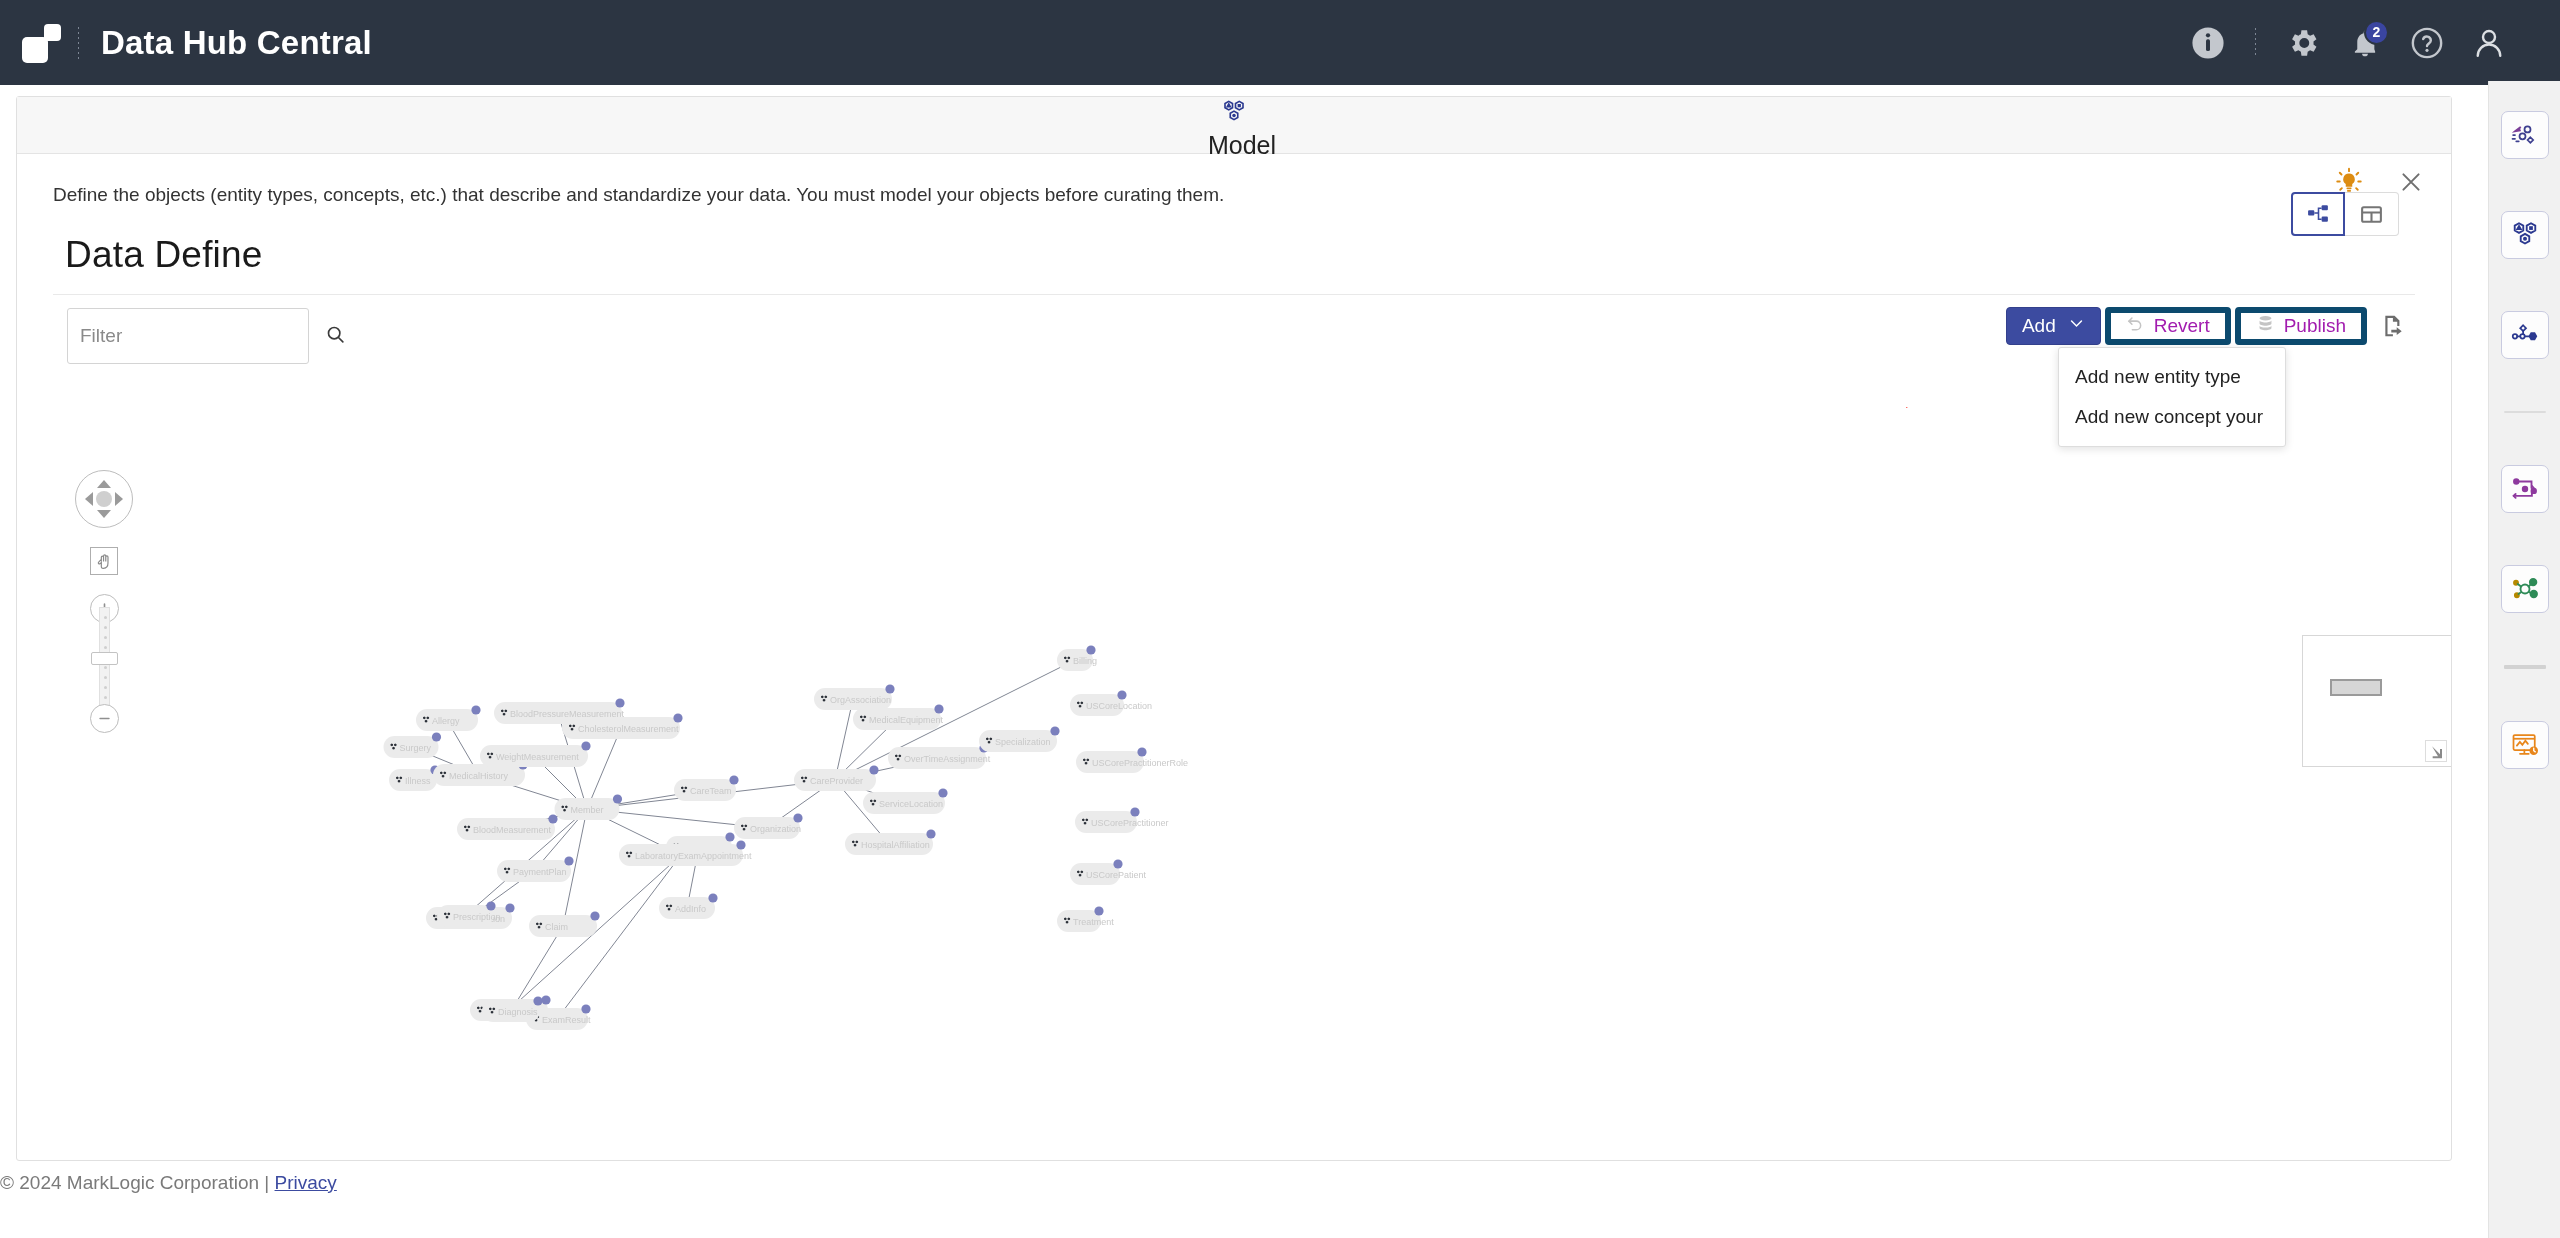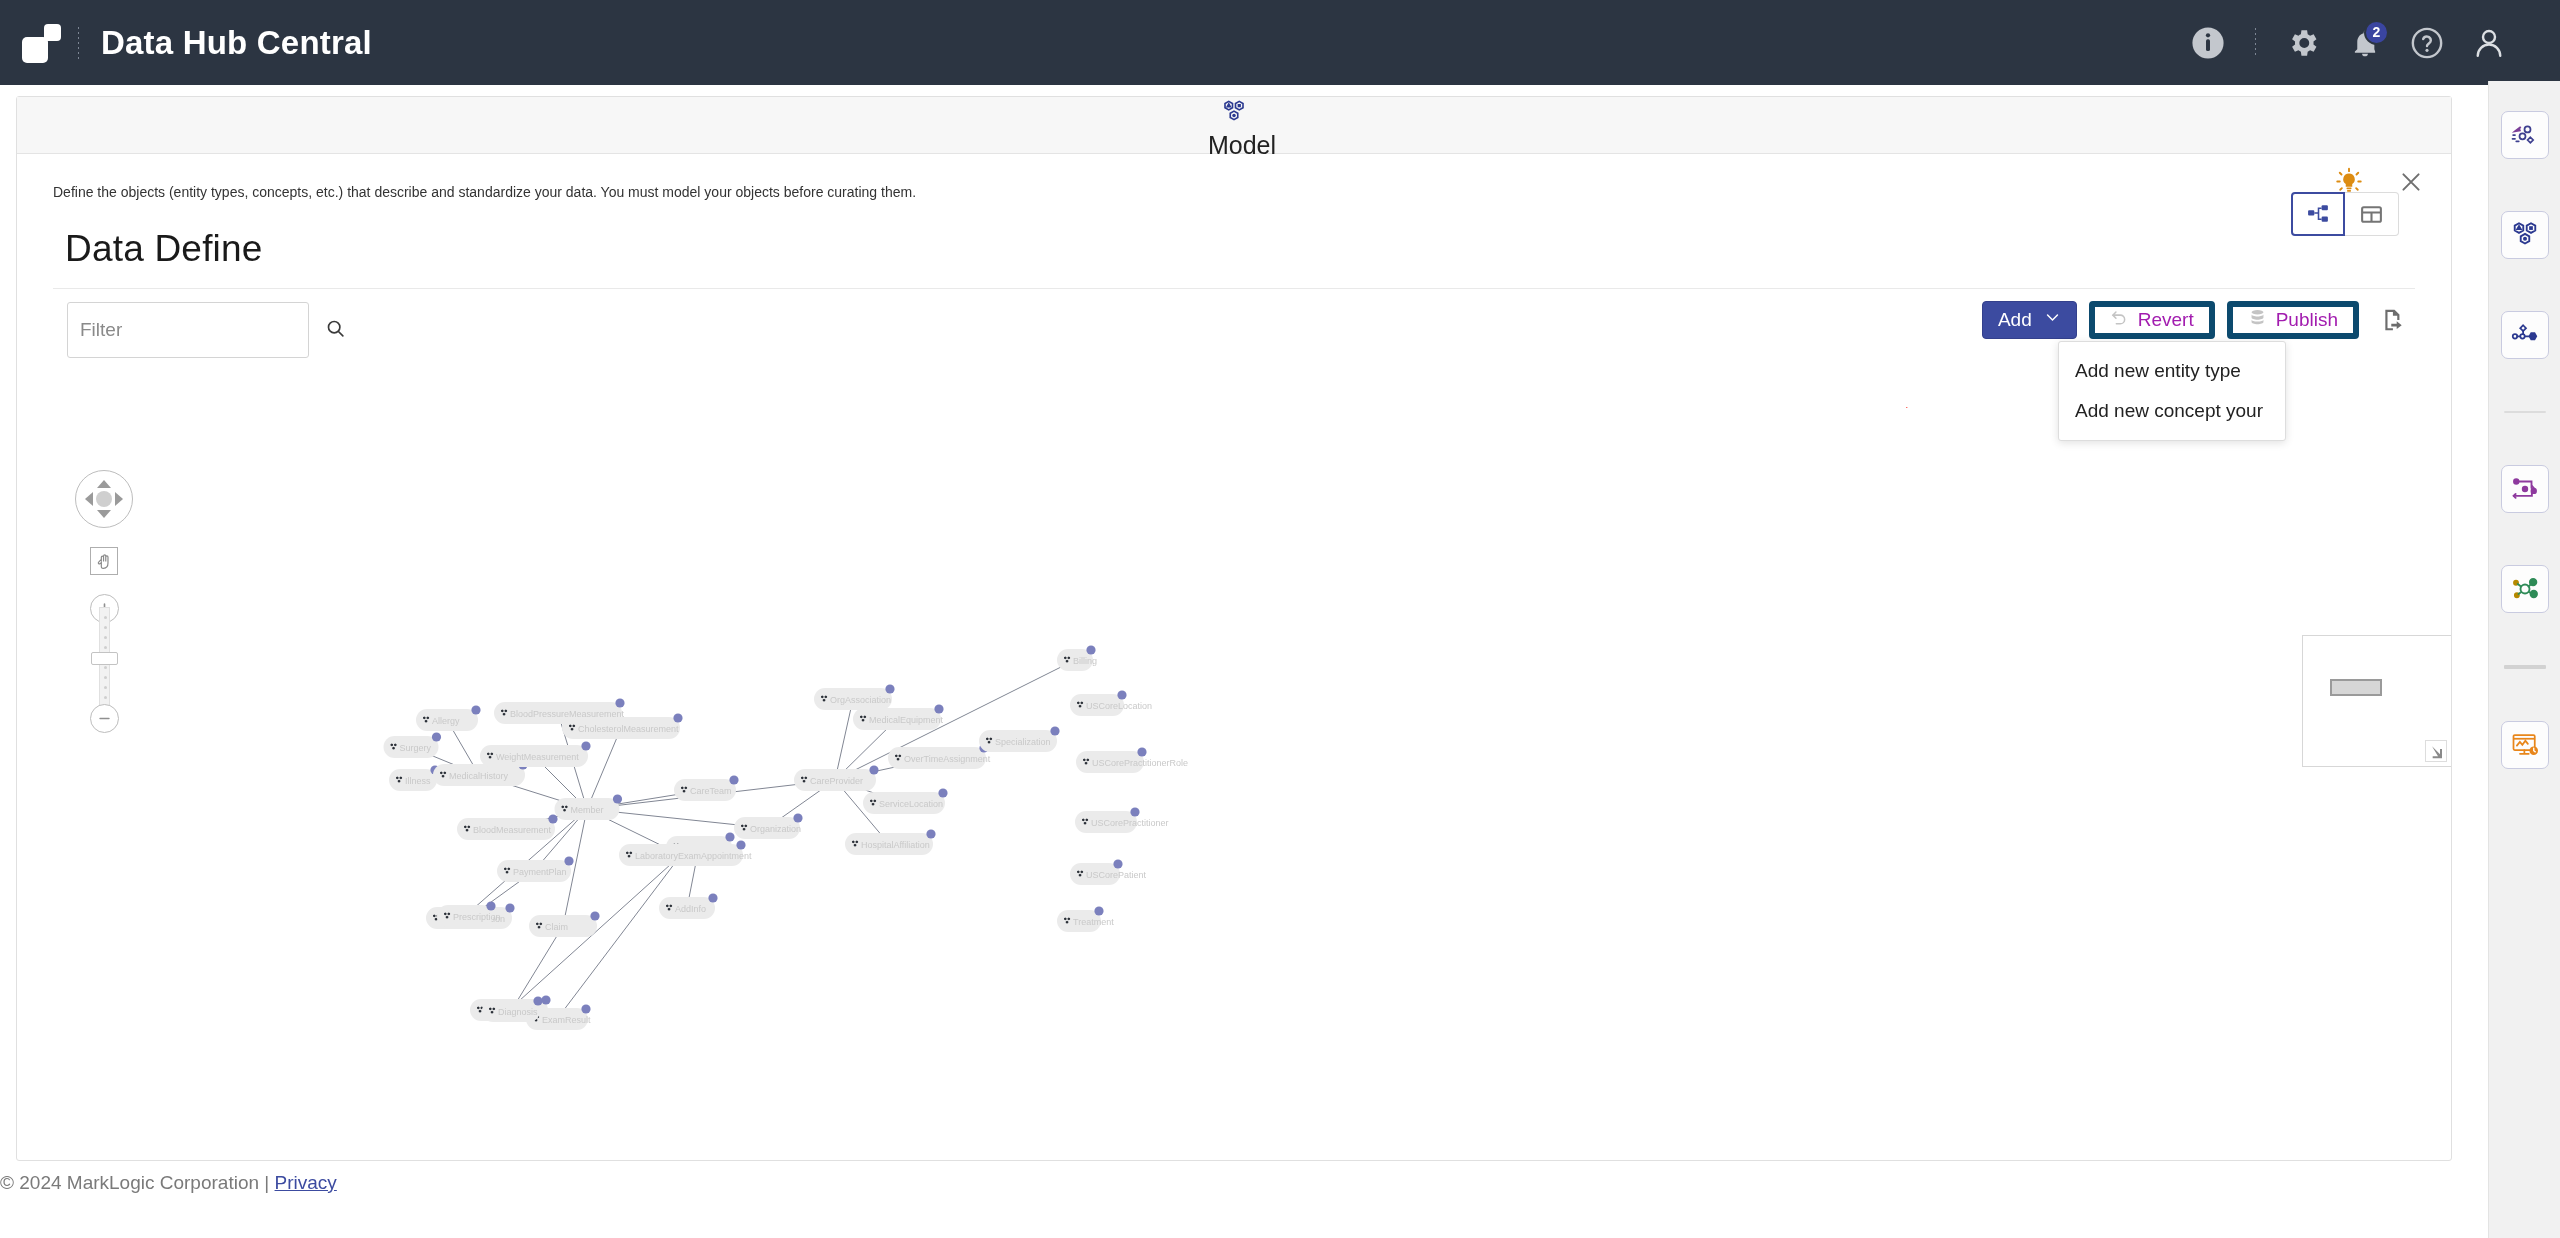--- a/index.html
+++ b/index.html
@@ -52,37 +52,37 @@
   }
   #card-head {
     height: 57px; background: #f7f7f7; border-bottom: 1px solid #e4e4e4;
     display: flex; align-items: center; padding: 0 18px; flex-direction: column;
   }
   #card-title { font-size: 25px; color: #222; margin-left: 16px; }
   #card-head-right { margin-left: auto; display: flex; align-items: center; gap: 18px; }
   .head-icon-btn { width: 44px; height: 44px; display: flex; align-items: center;
       justify-content: center; cursor: pointer; }
 
-  #desc { font-size: 14px; color: #333; padding: 30px 0 0 36px; }
+  #desc { font-size: 19px; color: #333; padding: 30px 0 0 36px; }
 
   #page-title { font-size: 37px; font-weight: 400; color: #1a1a1a;
       padding: 28px 0 0 48px; letter-spacing: .2px; }
 
   #toolbar { position: relative; margin: 18px 36px 0 36px; height: 66px; }
   #filter-box {
     position: absolute; left: 14px; top: 14px; width: 242px; height: 56px;
     border: 1px solid #d4d4d4; border-radius: 3px; background: #fff;
     display: flex; align-items: center; padding: 0 12px;
   }
   #filter-input { border: 0; outline: 0; flex: 1; font-size: 19px; color: #555;
       font-family: "Liberation Sans", sans-serif; background: transparent; }
   #filter-input::placeholder { color: #8a8a8a; }
 
   #toolbar-right { position: absolute; right: 0; top: 12px; display: flex;
-      align-items: center; gap: 12px; }
+      align-items: center; gap: 4px; }
   .btn { height: 38px; border-radius: 4px; font-size: 19px; display: flex;
       align-items: center; justify-content: center; padding: 0 15px; cursor: pointer;
       white-space: nowrap; }
   .btn-primary { background: #3c4ba0; color: #fff; border: 1px solid #33408c; gap: 12px; }
   .btn-disabled { background: #fff; color: #a21caf; border: 6px solid #0c4a6e; gap: 9px; }
   .export-btn { width: 42px; height: 40px; display: flex; align-items: center;
       justify-content: center; cursor: pointer; margin-left: 2px; }
 
   #add-menu {
     position: absolute; right: 129px; top: 53px; width: 228px;

